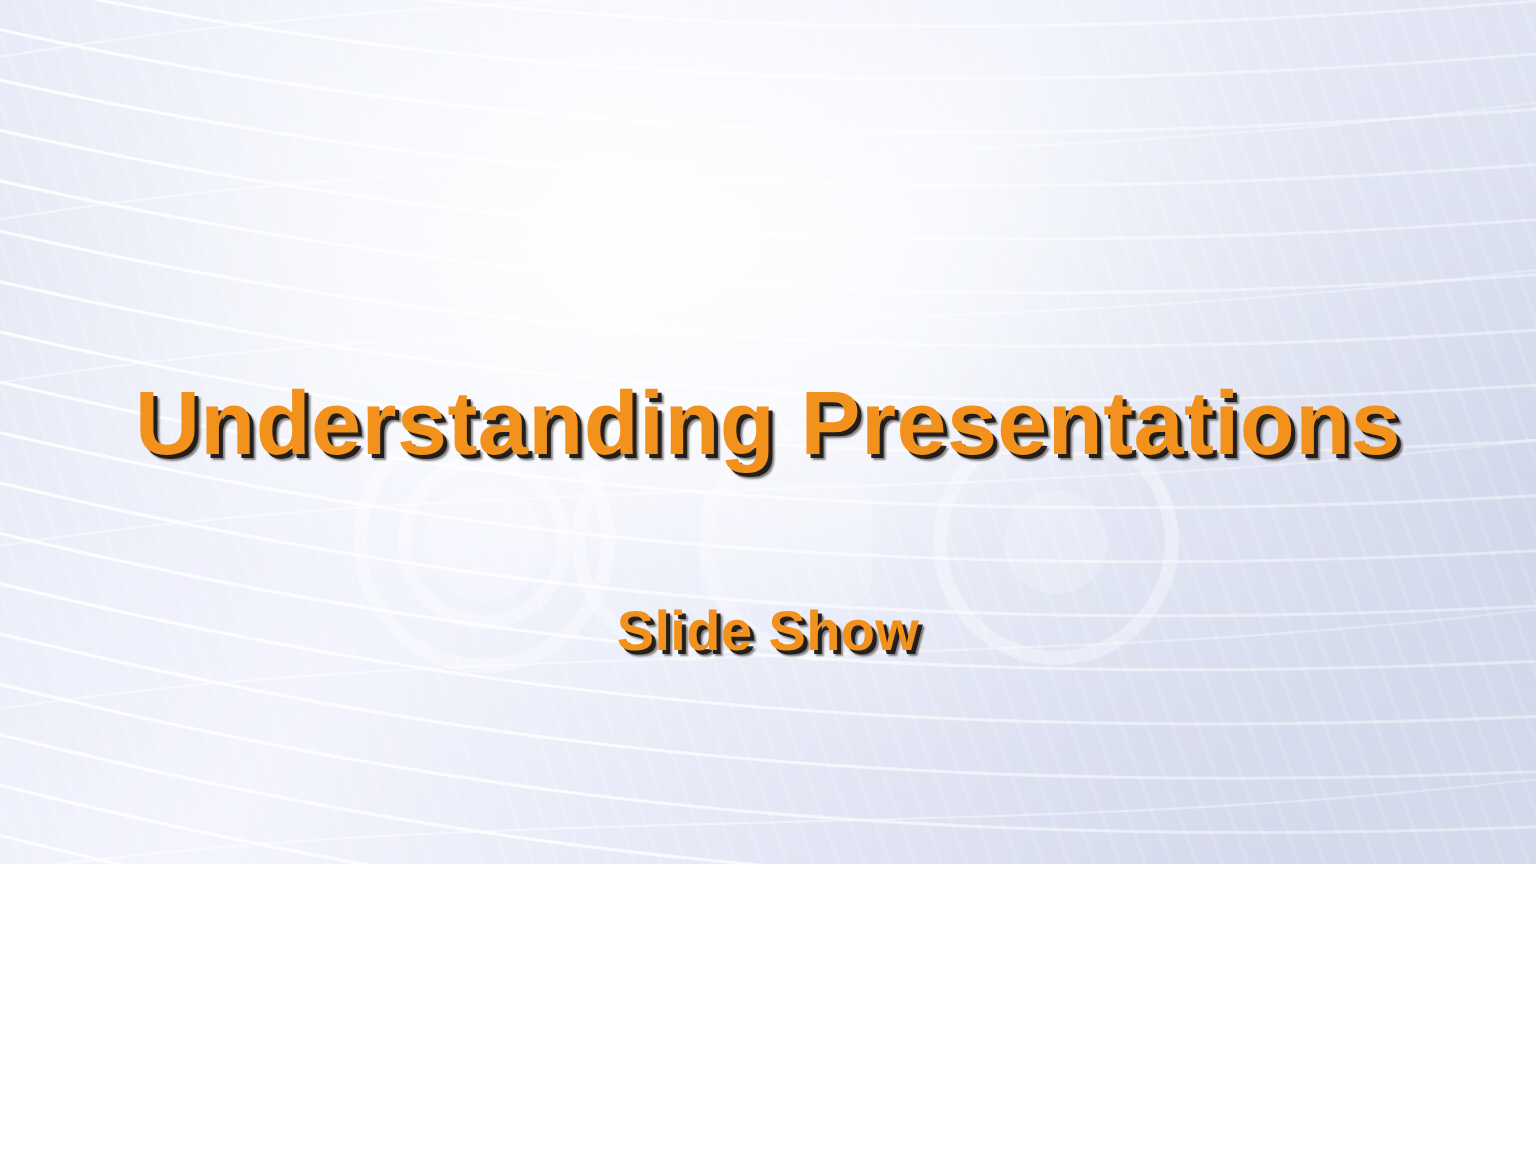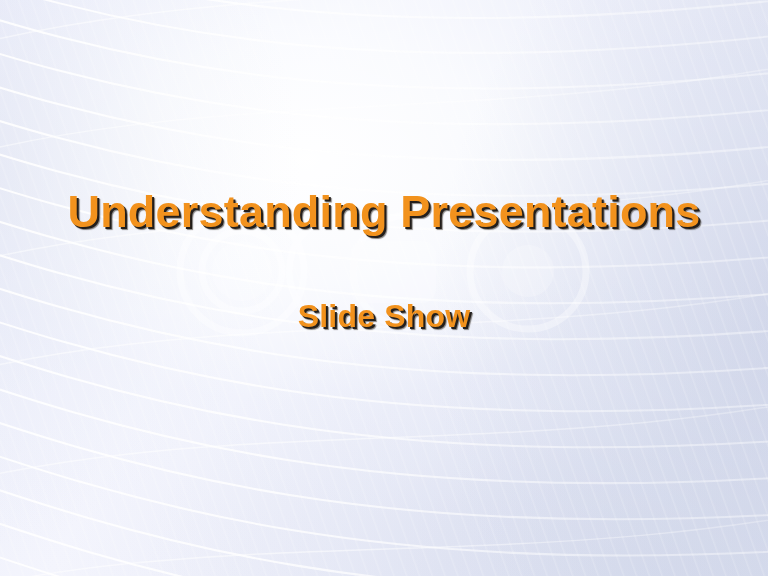--- a/index.html
+++ b/index.html
@@ -10,21 +10,21 @@
   }
 
   body {
     font-family: "Liberation Sans", sans-serif;
   }
 
   
   #slide {
     position: relative;
     width: 768px;
-    height: 576px;
+    height: 432px;
     overflow: hidden;
     background: #701a75;
     user-select: none;
   }
 
   
   .bg-base {
     position: absolute;
     inset: 0;
     background:
@@ -124,21 +124,21 @@
   .slide-title {
     position: absolute;
     top: 186px;
     font-size: 45px;
     line-height: 52px;
   }
 
   .slide-subtitle {
     position: absolute;
     top: 293px;
-    font-size: 32px;
+    font-size: 28px;
     line-height: 46px;
   }
 </style>
 </head>
 <body>
 
 <div id="slide">
 
   <div class="bg-base"></div>
   <div class="bg-shade-right"></div>

